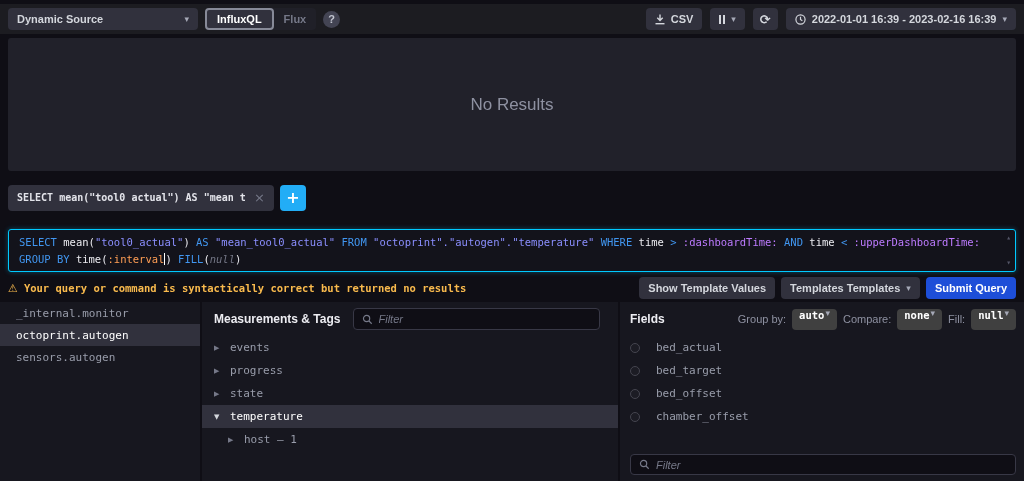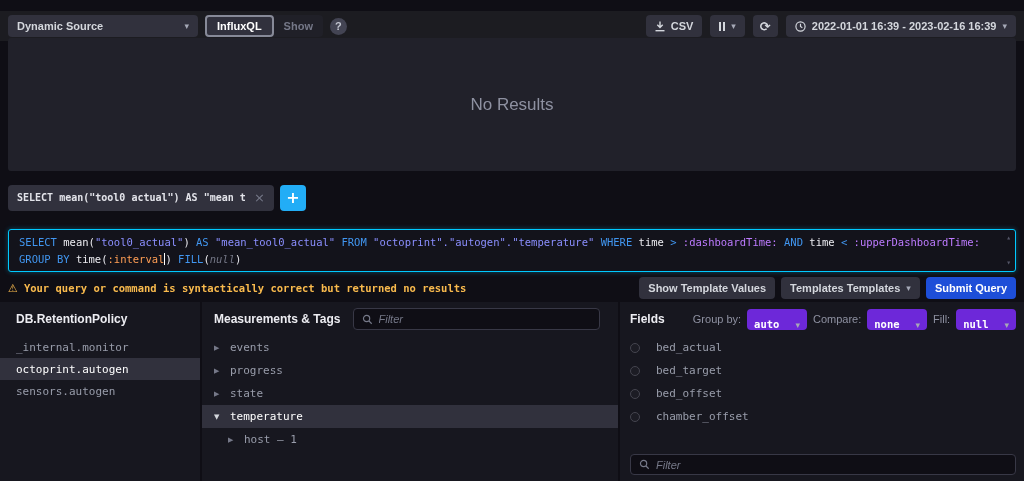--- a/index.html
+++ b/index.html
@@ -1,21 +1,21 @@
 <!DOCTYPE html>
 <html><head>
 <meta charset="utf-8">
 <style>
   *{box-sizing:border-box;margin:0;padding:0}
   html,body{background:#0f0e15}
   .app{position:relative;width:1024px;height:481px;background:#0f0e15;font-family:"Liberation Sans",sans-serif;color:#d4d7dd;overflow:hidden}
   .glyph{font-family:"DejaVu Sans",sans-serif}
 
   
-  .topbar{position:absolute;left:0;top:11px;width:100%;height:30px;background:#1c1c21;display:flex;align-items:center;padding:0 8px;gap:7px}
+  .topbar{position:absolute;left:0;top:4px;width:100%;height:30px;background:#1c1c21;display:flex;align-items:center;padding:0 8px;gap:7px}
   .btn{height:22px;background:#31313d;border-radius:4px;display:inline-flex;align-items:center;gap:6px;padding:0 9px;font-size:11px;font-weight:bold;color:#d4d7dd;cursor:pointer;white-space:nowrap}
   .src-dd{width:190px;justify-content:space-between}
   .chev{font-size:9px;color:#a6a9b7;line-height:1;font-family:"DejaVu Sans",sans-serif}
   .seg{display:flex;align-items:center;background:#202028;border-radius:4px;height:22px}
   .seg-item{height:22px;display:flex;align-items:center;padding:0 10px;font-size:11px;font-weight:bold;color:#757888;border-radius:4px;cursor:pointer}
   .seg-item.active{background:#31313d;border:2px solid #878a98;color:#fff}
   .help{width:17px;height:17px;border-radius:50%;background:#434453;color:#c3c6d1;font-size:11px;font-weight:bold;display:flex;align-items:center;justify-content:center;cursor:pointer}
   .tb-right{margin-left:auto;display:flex;align-items:flex-end;gap:8px}
   .pause-bars{display:inline-flex;gap:2px}
   .pause-bars i{width:2px;height:9px;background:#d4d7dd;display:block}
@@ -60,37 +60,37 @@
   .tree-row .caret{font-size:7px;color:#757888;width:9px;font-family:"DejaVu Sans",sans-serif}
   .tree-row.active{background:#31313d;color:#fff}
   .tree-row.active .caret{color:#d4d7dd}
   .tree-row.nested{padding-left:26px}
   .field-row{height:23px;display:flex;align-items:center;gap:16px;padding:0 10px;cursor:pointer;font-family:"DejaVu Sans Mono",monospace;font-size:11px;color:#999dab}
   .field-row.active{background:#31313d;color:#fff}
   .dot{width:10px;height:10px;border-radius:50%;background:#1c1c24;border:1px solid #45454f;flex:none}
   .field-row.active .dot{background:#22ADF6;border-color:#22ADF6;box-shadow:0 0 5px #22ADF6}
   .badge{margin-left:auto;background:#22ADF6;color:#fff;font-family:"Liberation Sans",sans-serif;font-size:10px;font-weight:bold;padding:2px 7px;border-radius:3px}
   .gb-label{font-size:11px;color:#8e91a1;white-space:nowrap}
-  .dd{height:21px;background:#6d28d9;border-radius:4px;display:flex;align-items:flex-end;gap:16px;padding:0 7px;font-family:"DejaVu Sans Mono",monospace;font-size:10.5px;font-weight:bold;color:#fff;cursor:pointer}
+  .dd{height:21px;background:#404040;border-radius:4px;display:flex;align-items:flex-start;gap:1px;padding:0 7px;font-family:"DejaVu Sans Mono",monospace;font-size:10.5px;font-weight:bold;color:#fff;cursor:pointer}
   .hdr-controls{margin-left:auto;display:flex;align-items:center;gap:6px;padding-right:0}
   .fields-filter{position:absolute;left:10px;right:8px;bottom:6px;height:21px;margin-right:0}
 </style>
 </head>
 <body>
 
 <div class="app">
 
   <div class="topbar">
     <div class="btn src-dd">
       <span>Dynamic Source</span>
       <span class="chev">▾</span>
     </div>
     <div class="seg">
       <div class="seg-item active">InfluxQL</div>
-      <div class="seg-item">Show</div>
+      <div class="seg-item">Flux</div>
     </div>
     <div class="help">?</div>
     <div class="tb-right">
       <div class="btn">
         <svg width="10" height="11" viewBox="0 0 10 11">
             <path d="M5 0.5v6M2.3 3.8L5 6.5 7.7 3.8" stroke="#d4d7dd" stroke-width="1.4" fill="none"></path>
             <path d="M0.5 9.7h9" stroke="#d4d7dd" stroke-width="1.4"></path>
           </svg>
         <span>CSV</span>
       </div>
@@ -149,23 +149,20 @@
         <span>Templates Templates</span>
         <span class="chev">▾</span>
       </div>
       <div class="btn submit">Submit Query</div>
     </div>
   </div>
 
   <div class="builder">
 
     <div class="col-db">
-      <div class="col-header" style="padding:0 16px">
-        <span class="col-title">DB.RetentionPolicy</span>
-      </div>
       <div class="db-item">_internal.monitor</div>
       <div class="db-item active">octoprint.autogen</div>
       <div class="db-item">sensors.autogen</div>
     </div>
 
     <div class="col-meas">
       <div class="col-header">
         <span class="col-title">Measurements &amp; Tags</span>
         <div class="filter-input">
           <svg width="11" height="11" viewBox="0 0 12 12">

